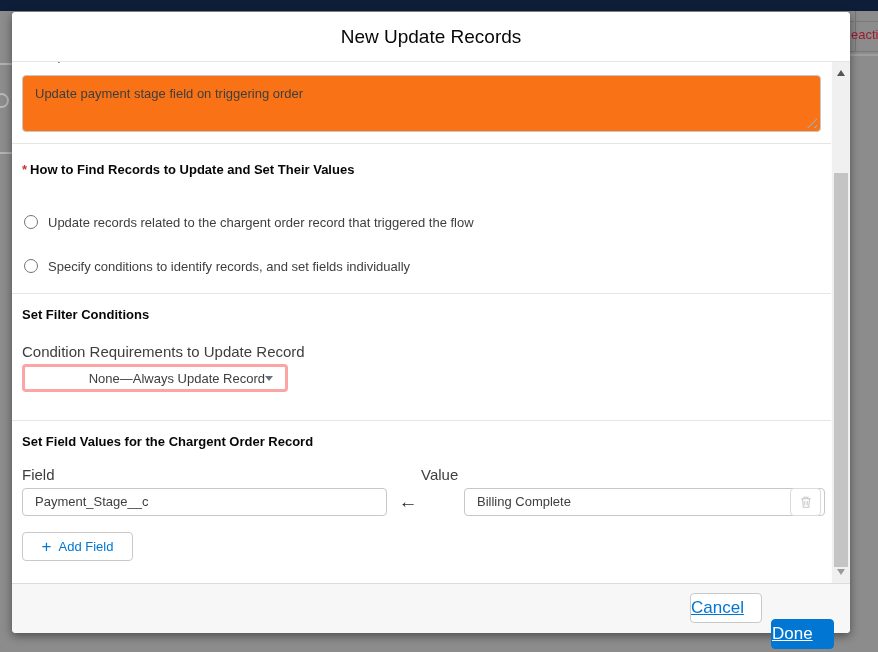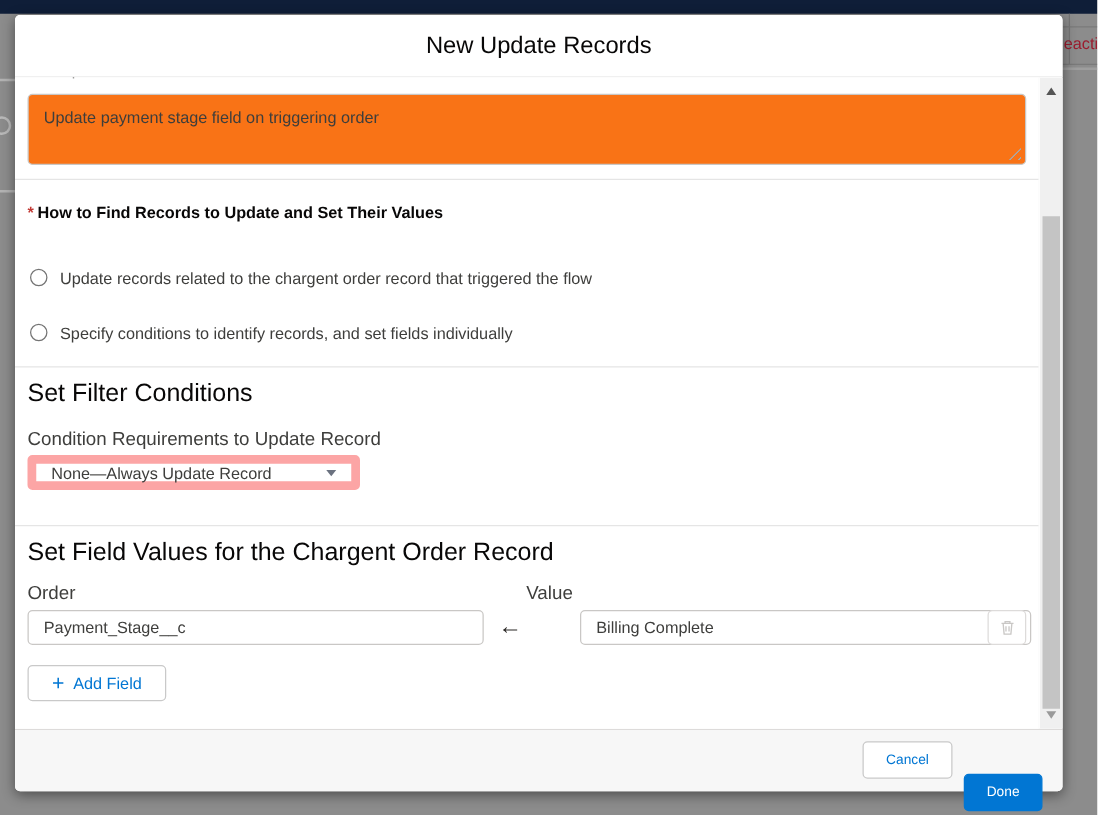--- a/index.html
+++ b/index.html
@@ -35,45 +35,45 @@
 
   .req-label { position:absolute; left:10px; top:100px; font-size:13px; font-weight:700; color:#080707; line-height:16px; }
   .req-star { color:#c23934; margin-right:3px; font-weight:700; }
 
   .radio-row { position:absolute; left:12px; height:20px; display:flex; align-items:center; cursor:pointer; }
   .radio-circle { width:14px; height:14px; border-radius:50%; border:1px solid #747474; background:#fff; margin-right:10px; flex:none; position:relative; }
   .radio-circle.selected { border-color:#0176d3; }
   .radio-circle.selected::after { content:""; position:absolute; left:2px; top:2px; width:8px; height:8px; border-radius:50%; background:#0176d3; }
   .radio-label { font-size:13px; color:#3e3e3c; }
 
-  .section-heading { position:absolute; left:10px; font-size:20px; color:#080707; font-weight:400; line-height:20px; }
+  .section-heading { position:absolute; left:10px; font-size:13px; color:#080707; font-weight:700; line-height:20px; }
   .small-label { position:absolute; font-size:15px; color:#3e3e3c; line-height:14px; }
 
-  .combobox { position:absolute; left:10px; top:302px; width:266px; height:28px; border:7px solid #fca5a5; border-radius:4px; background:#fff; display:flex; align-items:center; cursor:pointer; }
+  .combobox { position:absolute; left:10px; top:302px; width:266px; height:28px; border:3px solid #fca5a5; border-radius:4px; background:#fff; display:flex; align-items:center; cursor:pointer;text-align:right; }
   .combobox-text { padding-left:12px; font-size:13px; color:#3e3e3c; flex:1; }
   .chevron-down { width:0; height:0; border-left:4.5px solid transparent; border-right:4.5px solid transparent; border-top:5.5px solid #6b7280; margin-right:12px; }
 
   .text-input { position:absolute; top:426px; height:28px; border:1px solid #c9c7c5; border-radius:4px; background:#fff; font-size:13px; color:#3e3e3c; line-height:26px; padding-left:12px; }
   .left-arrow { position:absolute; top:426px; left:384px; width:24px; height:28px; font-size:19px; color:#2b2826; text-align:center; line-height:27px; }
 
   .trash-btn { position:absolute; left:778px; top:426px; width:31px; height:28px; border:1px solid #dddbda; border-radius:4px; background:#fff; display:flex; align-items:center; justify-content:center; }
 
   .add-field-btn { position:absolute; left:10px; top:470px; width:111px; height:29px; border:1px solid #c9c9c9; border-radius:4px; background:#fff; display:flex; align-items:center; justify-content:center; gap:7px; cursor:pointer; }
   .add-plus { color:#0176d3; font-size:17px; font-weight:400; line-height:17px; }
   .add-label { color:#0176d3; font-size:13px; }
 
   
   .scrollbar { position:absolute; right:0; top:0; width:19px; height:521px; background:#f0f0f0; border-left:1px solid #fdfdfd; }
   .scroll-arrow-up, .scroll-arrow-down { position:absolute; left:5px; width:0; height:0; border-left:4.5px solid transparent; border-right:4.5px solid transparent; cursor:pointer; }
   .scroll-arrow-up { top:8px; border-bottom:6px solid #555; }
   .scroll-arrow-down { bottom:8px; border-top:6px solid #9a9a9a; }
   .scroll-thumb { position:absolute; left:2px; top:111px; width:14px; height:394px; background:#c4c4c4; cursor:grab; }
 
   .modal-footer { position:absolute; left:0; top:571px; width:838px; height:50px; background:#f7f7f7; border-top:1px solid #dddbda; border-radius:0 0 4px 4px; }
-  .btn { position:absolute; top:9px; height:30px; border-radius:4px; font-size:11px; text-align:center; line-height:28px; cursor:pointer; }
+  .btn { position:absolute; top:9px; height:30px; border-radius:4px; font-size:17px; text-align:left; line-height:28px; cursor:pointer;text-decoration:underline; }
   .btn-cancel { left:678px; width:72px; background:#fff; border:1px solid #c9c9c9; color:#0176d3; }
   .btn-done { left:759px; width:63px; background:#0176d3; border:1px solid #0176d3; color:#fff;margin-top:26px; }
 </style>
 </head>
 <body>
 
 <div class="screen">
 
   <div class="topbar"></div>
 
@@ -121,21 +121,21 @@
       <div class="section-heading" style="top:243px;">Set Filter Conditions</div>
       <div class="small-label" style="left:10px;top:283px;">Condition Requirements to Update Record</div>
       <div class="combobox">
         <span class="combobox-text">None—Always Update Record</span>
         <span class="chevron-down"></span>
       </div>
 
       <div class="divider" style="top:358px;"></div>
 
       <div class="section-heading" style="top:370px;">Set Field Values for the Chargent Order Record</div>
-      <div class="small-label" style="left:10px;top:406px;">Order</div>
+      <div class="small-label" style="left:10px;top:406px;">Field</div>
       <div class="small-label" style="left:409px;top:406px;">Value</div>
 
       <div class="text-input" style="left:10px;width:365px;">Payment_Stage__c</div>
       <div class="left-arrow">←</div>
       <div class="text-input" style="left:409px;width:361px;margin-left:43px;">Billing Complete</div>
 
       <div class="trash-btn">
         <svg width="14" height="14" viewBox="0 0 16 16">
           <path d="M2.5 4.2h11 M5.8 4.2V2.6h4.4v1.6 M4 4.2l.9 9.8h6.2l.9-9.8 M6.6 6.8v4.8 M9.4 6.8v4.8" stroke="#c9c7c5" stroke-width="1.2" fill="none"></path>
         </svg>

